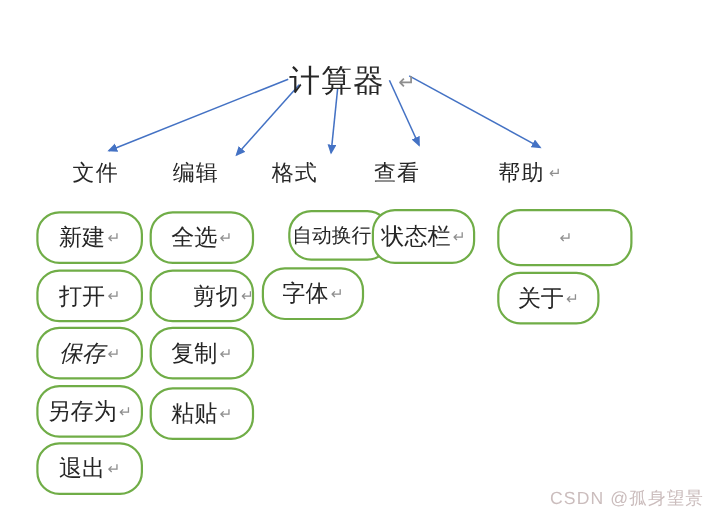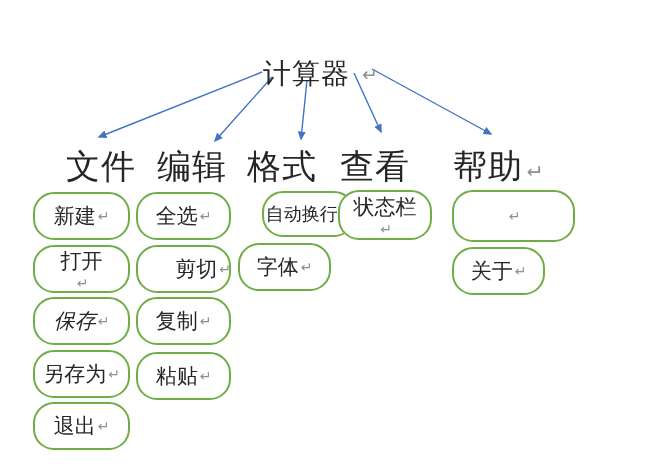--- a/index.html
+++ b/index.html
@@ -32,24 +32,23 @@
   .ret {
     color: var(--ret, #8f8f8f);
     font-size: 0.68em;
     margin-left: 4px;
     vertical-align: 2px;
   }
   .title .ret { margin-left: 12px; font-size: 19px; }
   .menu-header {
     position: absolute;
     top: 144px;
-    font-size: 34px;
+    font-size: 20px;
     letter-spacing: 1px;
     white-space: nowrap;
-    font-family: Liberation Mono, monospace;
   }
   .menu-box {
     position: absolute;
     box-sizing: border-box;
     background: #ffffff;
     border: 2px solid var(--green, #70AD47);
     border-radius: 21px;
     display: flex;
     align-items: center;
     justify-content: center;
@@ -88,21 +87,21 @@
   <div class="title">
     <span>计算器</span><span class="ret">↵</span>
   </div>
 
   <div id="columns">
       <div class="menu-header" style="left: 66px;"><span>文件</span></div>
       <div class="menu-box" style="left: 33px; top: 192px; width: 97px; height: 48px;">
         <span>新建</span>
         <span class="ret">↵</span>
       </div>
-      <div class="menu-box" style="left: 33px; top: 245px; width: 97px; height: 48px; flex-direction: column;">
+      <div class="menu-box" style="left: 33px; top: 245px; width: 97px; height: 48px;">
         <span>打开</span>
         <span class="ret">↵</span>
       </div>
       <div class="menu-box" style="left: 33px; top: 297px; width: 97px; height: 48px; font-style: italic;">
         <span>保存</span>
         <span class="ret">↵</span>
       </div>
       <div class="menu-box" style="left: 33px; top: 350px; width: 97px; height: 48px;">
         <span>另存为</span>
         <span class="ret">↵</span>
@@ -131,27 +130,28 @@
       <div class="menu-header" style="left: 247px;"><span>格式</span></div>
       <div class="menu-box" style="left: 238px; top: 191px; width: 93px; height: 46px; font-size: 18px; margin-left: 24px;">
         <span>自动换行</span>
         <span class="ret">↵</span>
       </div>
       <div class="menu-box" style="left: 238px; top: 243px; width: 93px; height: 48px; text-align: center;">
         <span>字体</span>
         <span class="ret">↵</span>
       </div>
       <div class="menu-header" style="left: 340px;"><span>查看</span></div>
-      <div class="menu-box" style="left: 338px; top: 190px; width: 94px; height: 50px; flex-direction: column;">
+      <div class="menu-box" style="left: 338px; top: 190px; width: 94px; height: 50px;">
         <span>状态栏</span>
         <span class="ret">↵</span>
       </div>
       <div class="menu-header" style="left: 453px;"><span>帮助</span><span class="ret">↵</span></div>
       <div class="menu-box" style="left: 452px; top: 190px; width: 123px; height: 52px;">
         <span class="ret">↵</span>
       </div>
       <div class="menu-box" style="left: 452px; top: 247px; width: 93px; height: 48px;">
         <span>关于</span>
         <span class="ret">↵</span>
       </div>
     </div>
 
+  <div class="watermark">CSDN @孤身望景</div>
 </div>
 
 </body></html>

